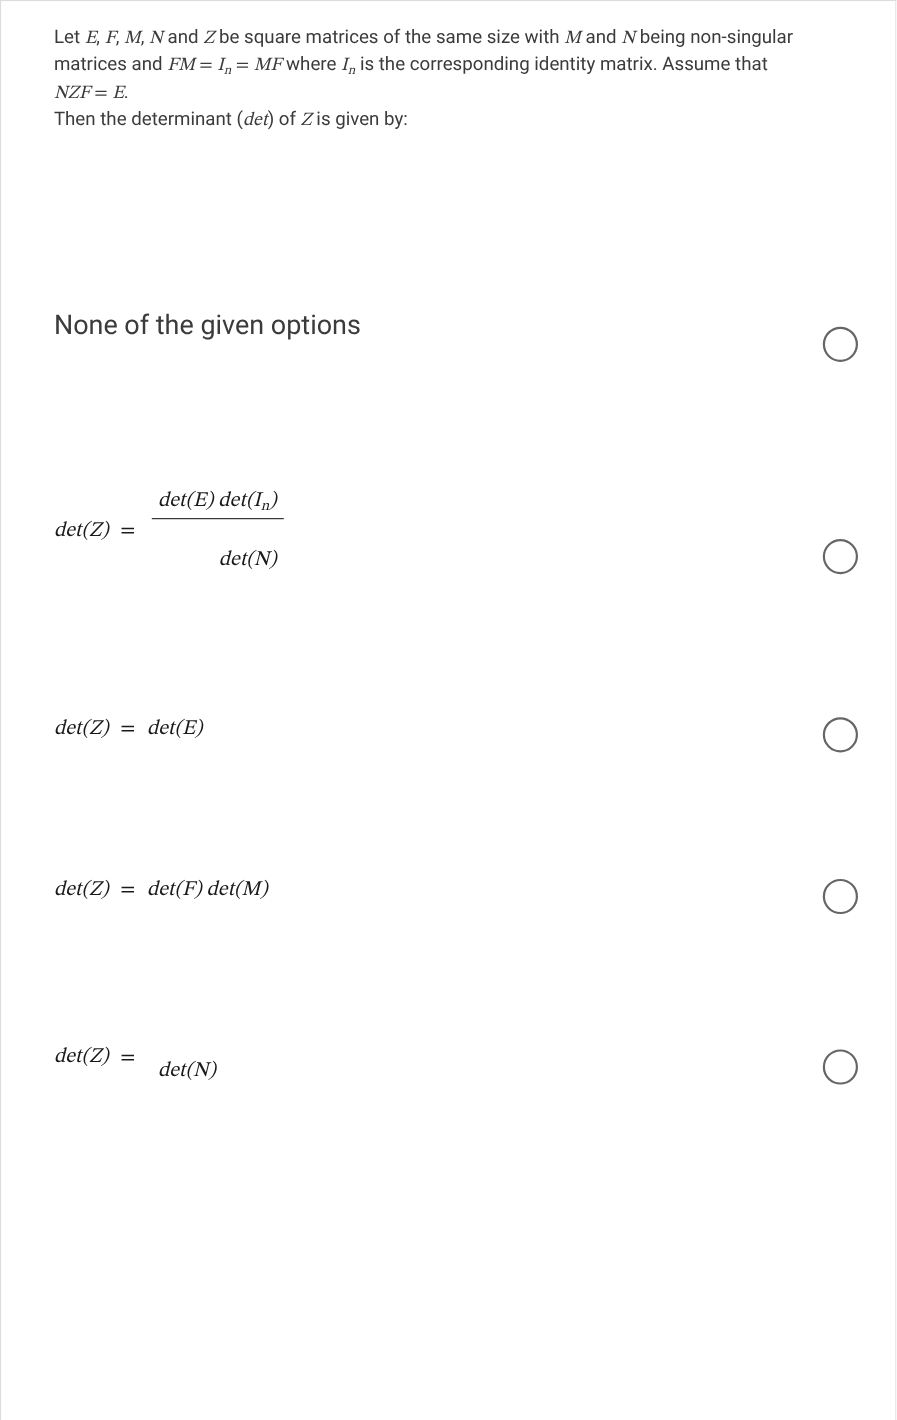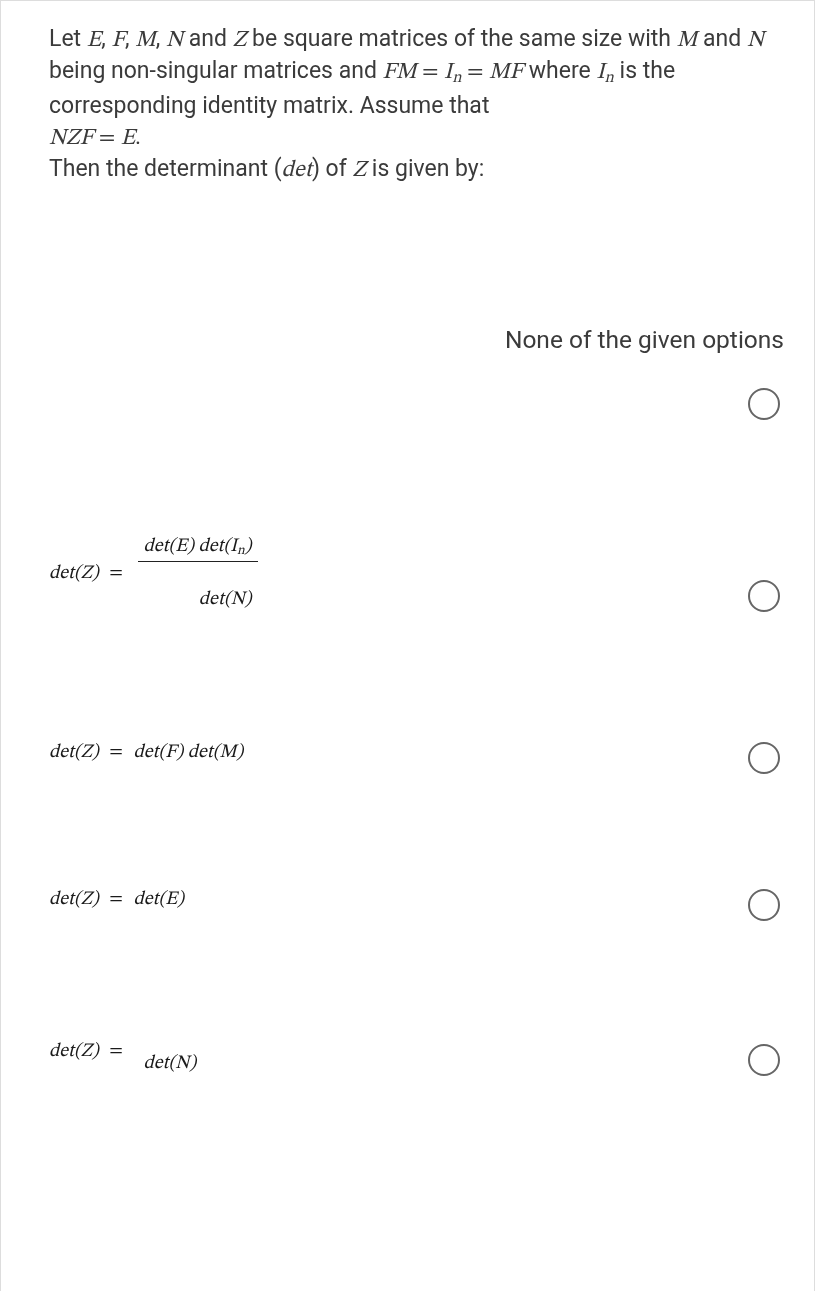--- a/index.html
+++ b/index.html
@@ -12,21 +12,21 @@
   .page {
     width: 815px;
     box-sizing: border-box;
     padding: 22px 30px 40px 48px;
     border-left: 1px solid #ddd;
     border-right: 1px solid #ddd;
     border-top: 1px solid #ddd;
     min-height: 1291px;
   }
   .stem {
-    font-size: 23px;
+    font-size: 17px;
     line-height: 1.35;
     color: #3b3b3b;
     margin-bottom: 140px;
   }
   .math-it {
     font-family: "Cambria Math", "STIX Two Math", "Latin Modern Math", Georgia, serif;
     font-style: italic;
   }
   .math-rm {
     font-family: "Cambria Math", "STIX Two Math", "Latin Modern Math", Georgia, serif;
@@ -93,42 +93,42 @@
 <body>
 
 <div class="page">
 
   <div class="stem">
     <span>Let </span><span class="math-it">E</span><span>, </span><span class="math-it">F</span><span>, </span><span class="math-it">M</span><span>, </span><span class="math-it">N</span><span> and </span><span class="math-it">Z</span><span> be square matrices of the same size with </span><span class="math-it">M</span><span> and </span><span class="math-it">N</span><span> being non-singular matrices and </span><span class="math-it">FM</span><span class="math-rm"> = </span><span class="math-it"><span>I</span><span class="sub">n</span></span><span class="math-rm"> = </span><span class="math-it">MF</span><span> where </span><span class="math-it"><span>I</span><span class="sub">n</span></span><span> is the corresponding identity matrix. Assume that </span><br>
     <span class="math-it">NZF</span><span class="math-rm"> = </span><span class="math-it">E</span><span>.</span><br>
     <span>Then the determinant (</span><span class="math-it">det</span><span>) of </span><span class="math-it">Z</span><span> is given by:</span>
   </div>
 
-  <div class="option-row" style="align-items:flex-end;flex-direction:column;">
+  <div class="option-row" style="align-items:center;">
     <div class="option-text">None of the given options</div>
     <div class="radio" style="margin-top:34px;"></div>
   </div>
 
   <div class="option-row frac-row">
     <div class="option-math">
       <span>det(Z)</span><span class="eq"> = </span><span class="frac"><span class="num"><span>det(E) det(I</span><span class="sub">n</span><span>)</span></span><span class="den">det(N)</span></span>
     </div>
     <div class="radio" style="align-self:flex-end;"></div>
   </div>
 
   <div class="option-row tight">
     <div class="option-math">
-      <span>det(Z)</span><span class="eq"> = </span><span>det(F) det(M)</span>
+      <span>det(Z)</span><span class="eq"> = </span><span>det(E)</span>
     </div>
     <div class="radio" style="align-self:flex-end; margin-top:10px;"></div>
   </div>
 
   <div class="option-row tight">
     <div class="option-math">
-      <span>det(Z)</span><span class="eq"> = </span><span>det(E)</span>
+      <span>det(Z)</span><span class="eq"> = </span><span>det(F) det(M)</span>
     </div>
     <div class="radio" style="align-self:flex-end; margin-top:10px;"></div>
   </div>
 
   <div class="option-row" style="margin-bottom:0;">
     <div class="option-math">
       <span>det(Z)</span><span class="eq"> = </span><span class="frac"><span class="den">det(N)</span></span>
     </div>
     <div class="radio" style="align-self:flex-end;"></div>
   </div>

